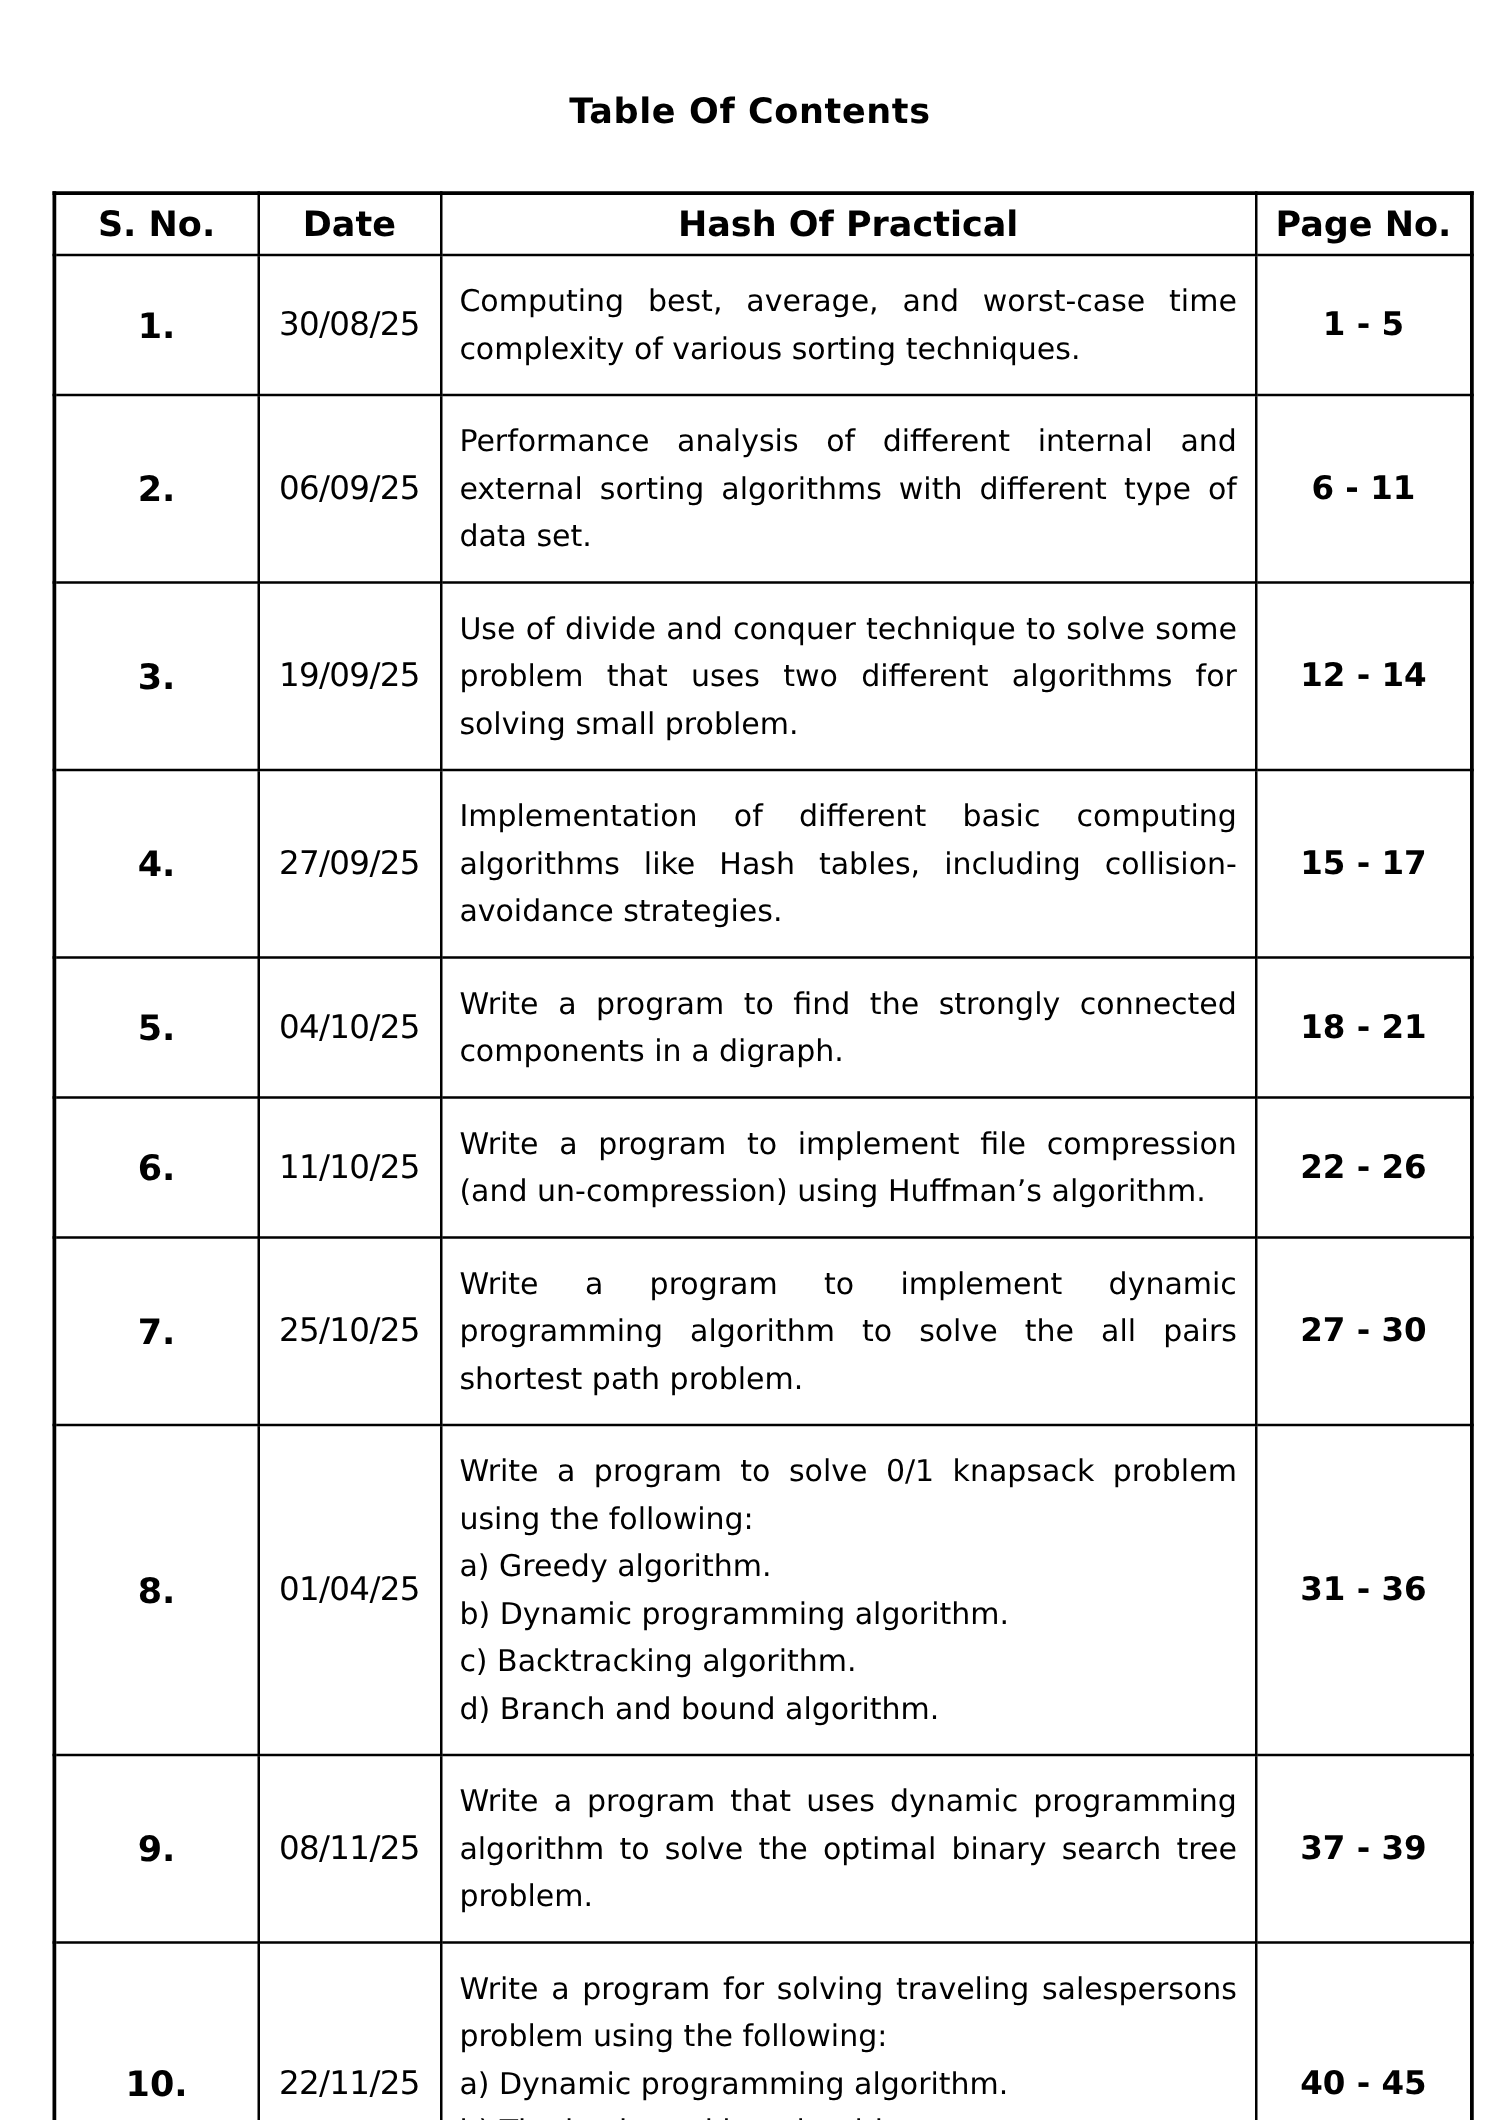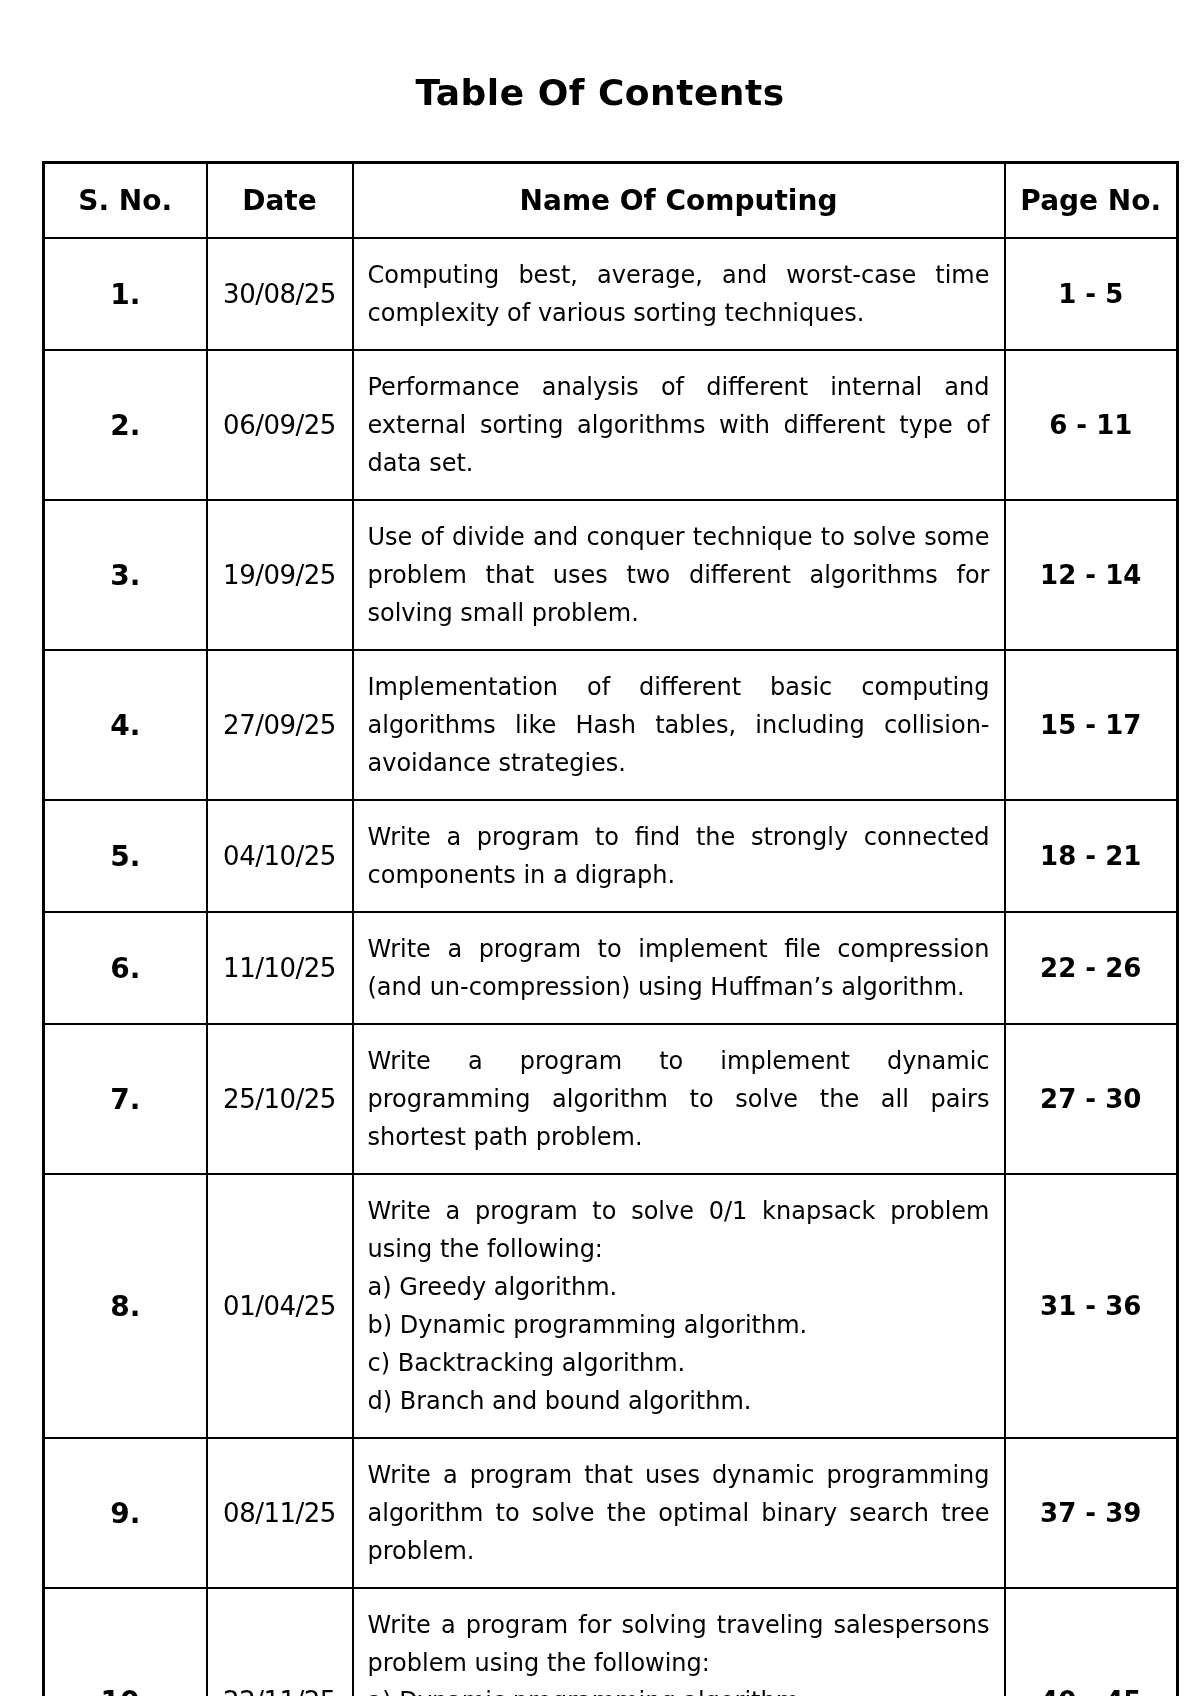--- a/index.html
+++ b/index.html
@@ -15,21 +15,21 @@
     position: relative;
     width: 1200px;
     height: 1696px;
     background: #ffffff;
     overflow: hidden;
   }
 
   .doc-title {
     margin-top: 72px;
     text-align: center;
-    font-size: 36px;
+    font-size: 28px;
     font-weight: bold;
     letter-spacing: 0.5px;
   }
 
   table.toc {
     border-collapse: collapse;
     table-layout: fixed;
     width: 1134px;
     margin: 48px 0 0 42px;
     border: 3px solid #000;
@@ -42,21 +42,21 @@
 
   th, td {
     border: 2px solid #000;
     vertical-align: middle;
   }
 
   th {
     font-size: 28px;
     font-weight: bold;
     text-align: center;
-    padding: 20px 4px;
+    padding: 7px 4px;
   }
 
   td.cell-serial {
     font-size: 28px;
     font-weight: bold;
     text-align: center;
   }
 
   td.cell-date {
     font-size: 26px;
@@ -91,21 +91,21 @@
     <colgroup>
       <col class="col-serial">
       <col class="col-date">
       <col class="col-name">
       <col class="col-pages">
     </colgroup>
     <thead>
       <tr>
         <th>S. No.</th>
         <th>Date</th>
-        <th>Name Of Computing</th>
+        <th>Hash Of Practical</th>
         <th>Page No.</th>
       </tr>
     </thead>
     <tbody>
     <tr>
       <td class="cell-serial">1.</td>
       <td class="cell-date">30/08/25</td>
       <td class="cell-name">Computing best, average, and worst-case time complexity of various sorting techniques.</td>
       <td class="cell-pages">1 - 5</td>
     </tr>

